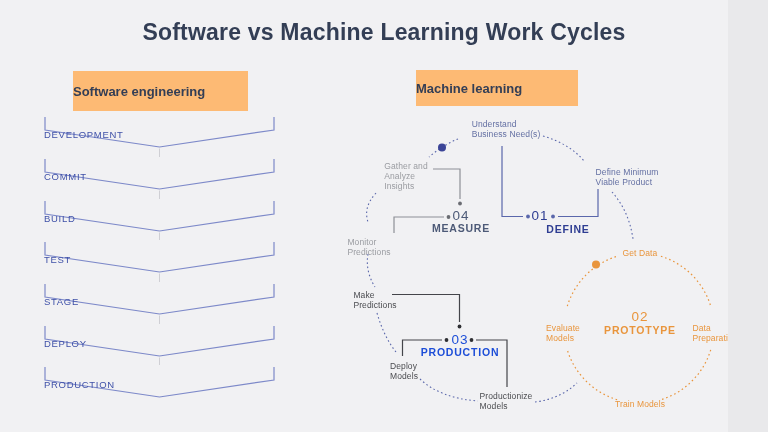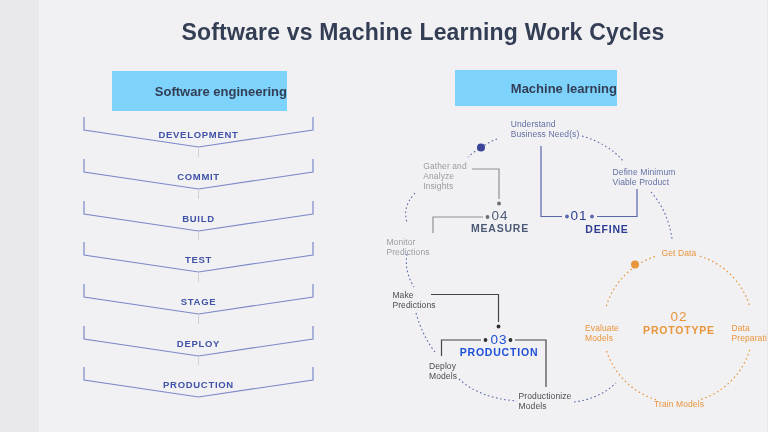--- a/index.html
+++ b/index.html
@@ -1,26 +1,26 @@
 <!DOCTYPE html>
 <html><head>
 <meta charset="utf-8">
 <style>
   html,body{margin:0;padding:0;}
   body{font-family:"Liberation Sans","DejaVu Sans",sans-serif;background:#e9e9eb;}
-  #stage{position:relative;width:728px;height:432px;background:#f1f1f3;overflow:hidden;margin-left:39px;}
+  #stage{position:relative;width:728px;height:432px;background:#f1f1f3;overflow:hidden;}
   #title{position:absolute;left:0;top:19px;width:768px;text-align:center;
          font-size:23px;font-weight:bold;color:#333e55;letter-spacing:.2px;}
-  .heading-box{position:absolute;background:#7dd3fc;display:flex;align-items:center;justify-content:flex-end;
+  .heading-box{position:absolute;background:#fdba74;display:flex;align-items:center;justify-content:flex-start;
          font-size:13px;font-weight:bold;color:#333e55;}
   #sw-box{left:73px;top:71px;width:175px;height:40px;}
   #ml-box{left:416px;top:70px;width:162px;height:36px;}
   #diagram-svg{position:absolute;left:0;top:0;width:768px;height:432px;}
-  .chev-label{position:absolute;left:44px;width:231px;text-align:center;
-         font-size:9.5px;font-weight:bold;color:#3f51a8;letter-spacing:.7px;}
+  .chev-label{position:absolute;left:44px;width:231px;text-align:left;
+         font-size:9.5px;font-weight:normal;color:#3f51a8;letter-spacing:.7px;}
   .lbl{position:absolute;transform:translateX(-50%);text-align:left;white-space:pre-line;
          font-size:8.5px;line-height:1.2;letter-spacing:.1px;}
   .lbl.navy{color:#6470a3}
   .lbl.gray{color:#9a9ca1}
   .lbl.dark{color:#4b4c50}
   .lbl.orange{color:#e9953c}
   .num{position:absolute;transform:translateX(-50%);font-weight:normal;font-size:13.5px;letter-spacing:1px;}
   .stage-name{position:absolute;transform:translateX(-50%);font-weight:bold;font-size:10.5px;letter-spacing:.8px;}
   .c-define{color:#2e3d92}
   .c-measure{color:#4d5a77}
@@ -120,21 +120,21 @@
   <div class="stage-name c-prototype" style="left:640px;top:324px">PROTOTYPE</div>
 
   <div class="num c-production" style="left:460px;top:332px">03</div>
   <div class="stage-name c-production" style="left:460px;top:346px">PRODUCTION</div>
 
   <div class="num c-measure" style="left:461px;top:208px">04</div>
   <div class="stage-name c-measure" style="left:461px;top:222px">MEASURE</div>
 
   <div class="lbl navy" style="left:506px;top:119px">Understand
 Business Need(s)</div>
-  <div class="lbl navy" style="left:605px;top:167px">Define Minimum
+  <div class="lbl navy" style="left:627px;top:167px">Define Minimum
 Viable Product</div>
 
   <div class="lbl orange" style="left:640px;top:248px">Get Data</div>
   <div class="lbl orange" style="left:715px;top:323px">Data
 Preparation</div>
   <div class="lbl orange" style="left:640px;top:399px">Train Models</div>
   <div class="lbl orange" style="left:563px;top:323px">Evaluate
 Models</div>
 
   <div class="lbl dark" style="left:375px;top:290px">Make

